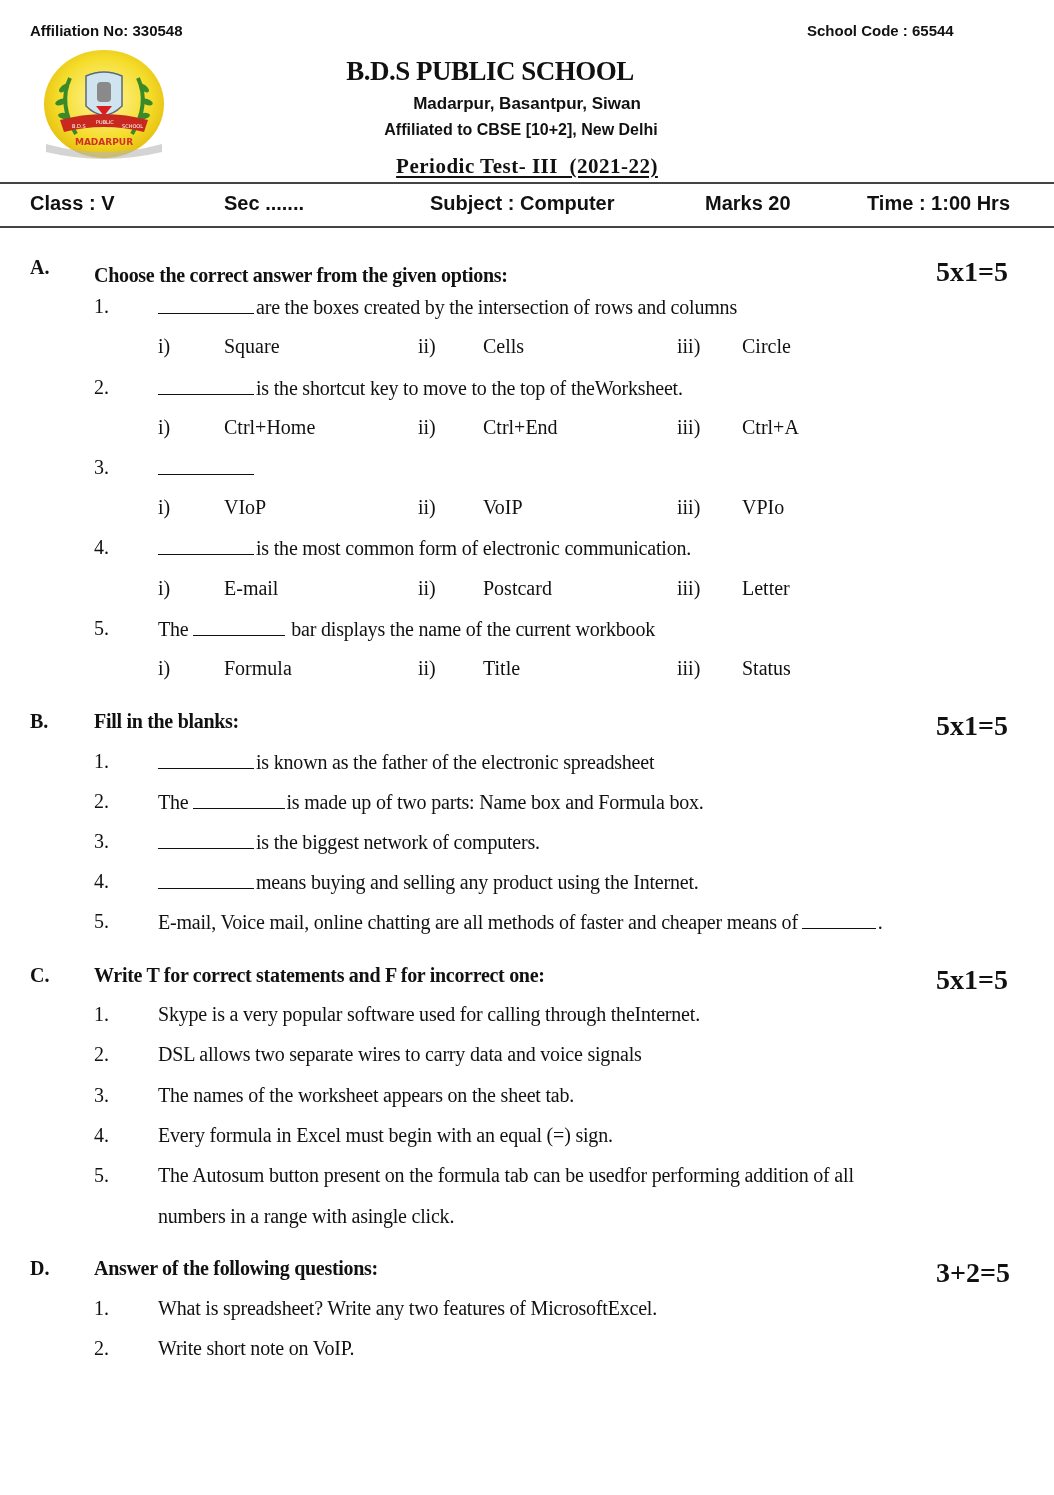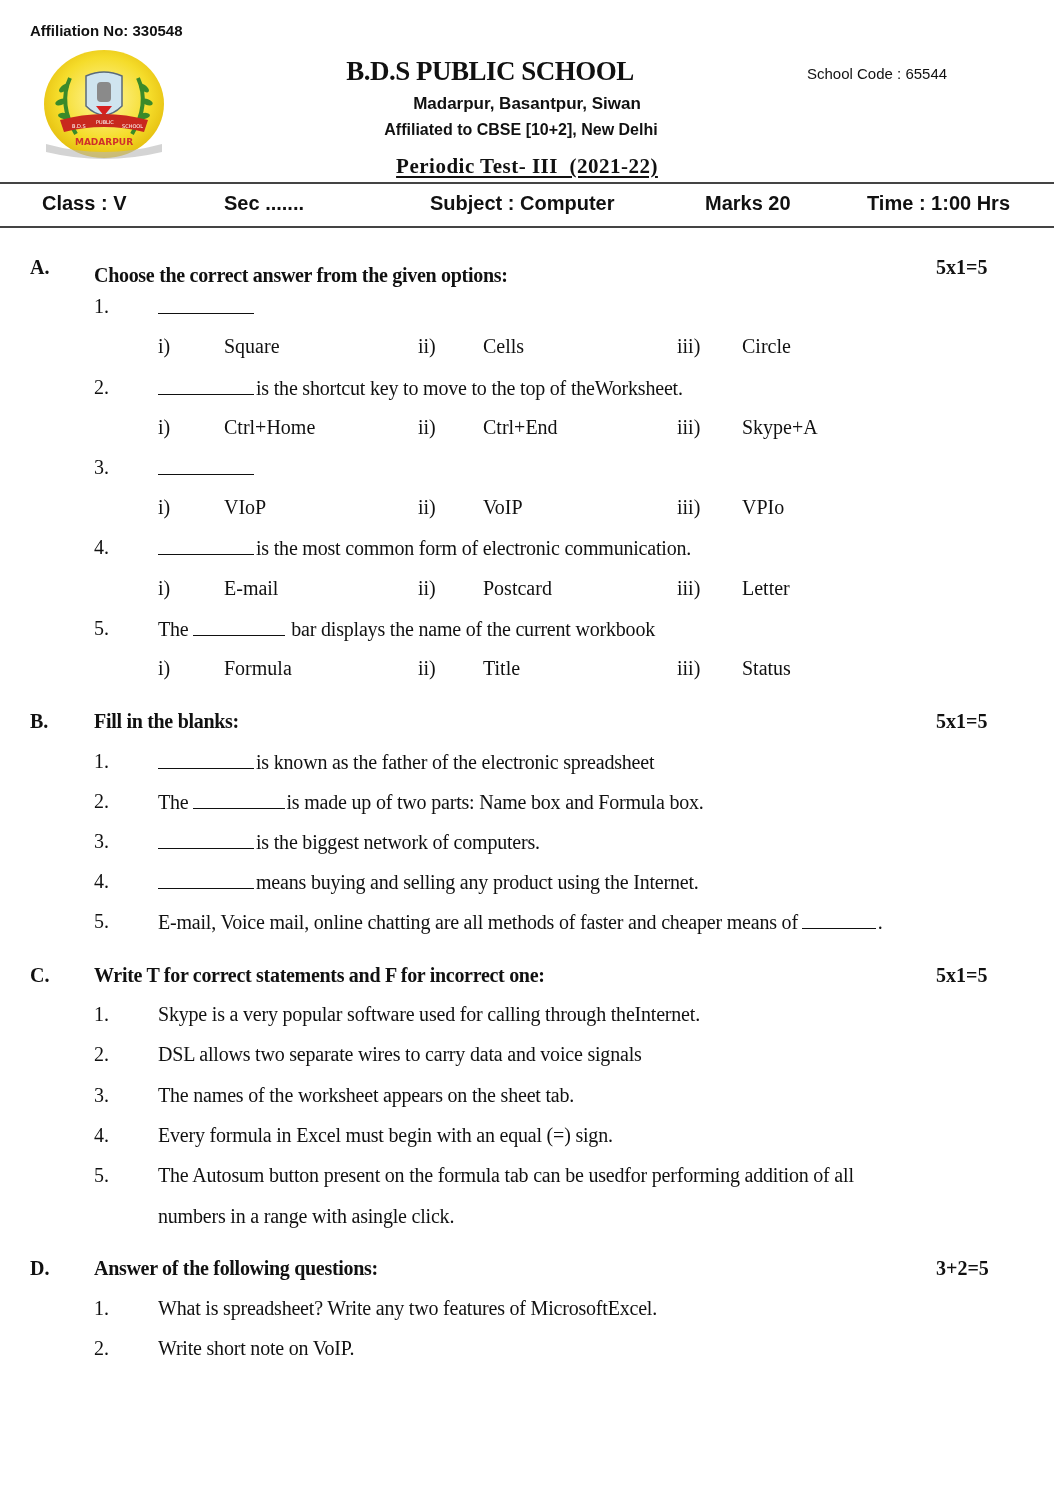--- a/index.html
+++ b/index.html
@@ -1,39 +1,39 @@
 <!DOCTYPE html>
 <html><head>
 <meta charset="utf-8">
 <style>
   html, body { margin: 0; padding: 0; background: #ffffff; }
   body { width: 1054px; height: 1495px; position: relative; overflow: hidden; color: #111; }
   .sans { font-family: "Liberation Sans", sans-serif; }
   .serif { font-family: "Liberation Serif", serif; }
 
   .top-left { position: absolute; left: 30px; top: 22px; font-size: 15px; font-weight: bold; }
-  .top-right { position: absolute; left: 807px; top: 22px; font-size: 15px; font-weight: normal; margin-top: 43px; }
+  .top-right { position: absolute; left: 807px; top: 22px; font-size: 15px; font-weight: bold; }
 
   .logo { position: absolute; left: 42px; top: 48px; width: 124px; height: 112px; }
 
   .school-name { position: absolute; left: 0; width: 980px; top: 56px; text-align: center; font-size: 27px; font-weight: bold; letter-spacing: -0.5px; padding-left: 0px; }
   .school-name span { display: inline-block; margin-left: 0; }
   .addr { position: absolute; left: 0; width: 1054px; top: 94px; text-align: center; font-size: 17px; font-weight: bold; }
   .affil { position: absolute; left: 0; width: 1042px; top: 121px; text-align: center; font-size: 16px; font-weight: bold; }
   .test-title { position: absolute; left: 0; width: 1054px; top: 154px; text-align: center; font-size: 21px; font-weight: bold; letter-spacing: 0.5px; }
   .test-title span { text-decoration: underline; text-underline-offset: 3px; }
 
   .hr-top { position: absolute; left: 0; top: 182px; width: 1054px; height: 2px; background: #444; }
   .hr-bot { position: absolute; left: 0; top: 226px; width: 1054px; height: 2px; background: #444; }
 
   .info { position: absolute; top: 192px; font-size: 20px; font-weight: bold; }
 
   .sec-letter { position: absolute; left: 30px; font-size: 20px; font-weight: bold; }
   .sec-title { position: absolute; left: 94px; font-size: 20px; font-weight: bold; letter-spacing: -0.3px; }
-  .sec-marks { position: absolute; left: 936px; font-size: 20px; font-weight: bold; }
+  .sec-marks { position: absolute; left: 936px; font-size: 28px; font-weight: bold; }
 
   .qnum { position: absolute; left: 94px; font-size: 20px; }
   .qtext { position: absolute; left: 158px; font-size: 20px; white-space: nowrap; letter-spacing: -0.2px; }
   .blank { display: inline-block; width: 96px; border-bottom: 1.5px solid #111; height: 18px; vertical-align: baseline; margin-right: 2px; }
   .blank.sm { width: 76px; margin-left: 4px; }
 
   .opt-num { position: absolute; font-size: 20px; }
   .opt-text { position: absolute; font-size: 20px; }
 </style>
 </head>
@@ -76,49 +76,49 @@
     <text x="62" y="97" font-size="9" fill="#d0302a" text-anchor="middle" font-weight="bold" font-family="DejaVu Sans, sans-serif">MADARPUR</text>
   </svg>
 </div>
 
 <div class="school-name serif"><span>B.D.S PUBLIC SCHOOL</span></div>
 <div class="addr sans">Madarpur, Basantpur, Siwan</div>
 <div class="affil sans">Affiliated to CBSE [10+2], New Delhi</div>
 <div class="test-title serif"><span style="white-space:pre;">Periodic Test- III  (2021-22)</span></div>
 
 <div class="hr-top"></div>
-<div class="info sans" style="left:42px;">Class : V</div>
+<div class="info sans" style="left:30px;">Class : V</div>
 <div class="info sans" style="left:224px;">Sec .......</div>
 <div class="info sans" style="left:430px;">Subject : Computer</div>
 <div class="info sans" style="left:705px;">Marks 20</div>
 <div class="info sans" style="left:867px;">Time : 1:00 Hrs</div>
 <div class="hr-bot"></div>
 
 <div>
   <div class="sec-letter serif" style="top:256px;">A.</div>
   <div class="sec-title serif" style="top:264px;">Choose the correct answer from the given options:</div>
   <div class="sec-marks serif" style="top:256px;">5x1=5</div>
 
   <div class="qnum serif" style="top:295px;">1.</div>
-  <div class="qtext serif" style="top:295px;"><span class="blank"></span></div>
+  <div class="qtext serif" style="top:295px;"><span class="blank"></span><span>are the boxes created by the intersection of rows and columns</span></div>
   <div class="opt-num serif" style="left:158px;top:335px;">i)</div>
   <div class="opt-text serif" style="left:224px;top:335px;">Square</div>
   <div class="opt-num serif" style="left:418px;top:335px;">ii)</div>
   <div class="opt-text serif" style="left:483px;top:335px;">Cells</div>
   <div class="opt-num serif" style="left:677px;top:335px;">iii)</div>
   <div class="opt-text serif" style="left:742px;top:335px;">Circle</div>
 
   <div class="qnum serif" style="top:376px;">2.</div>
   <div class="qtext serif" style="top:376px;"><span class="blank"></span><span>is the shortcut key to move to the top of theWorksheet.</span></div>
   <div class="opt-num serif" style="left:158px;top:416px;">i)</div>
   <div class="opt-text serif" style="left:224px;top:416px;">Ctrl+Home</div>
   <div class="opt-num serif" style="left:418px;top:416px;">ii)</div>
   <div class="opt-text serif" style="left:483px;top:416px;">Ctrl+End</div>
   <div class="opt-num serif" style="left:677px;top:416px;">iii)</div>
-  <div class="opt-text serif" style="left:742px;top:416px;">Skype+A</div>
+  <div class="opt-text serif" style="left:742px;top:416px;">Ctrl+A</div>
 
   <div class="qnum serif" style="top:456px;">3.</div>
   <div class="qtext serif" style="top:456px;"><span class="blank"></span></div>
   <div class="opt-num serif" style="left:158px;top:496px;">i)</div>
   <div class="opt-text serif" style="left:224px;top:496px;">VIoP</div>
   <div class="opt-num serif" style="left:418px;top:496px;">ii)</div>
   <div class="opt-text serif" style="left:483px;top:496px;">VoIP</div>
   <div class="opt-num serif" style="left:677px;top:496px;">iii)</div>
   <div class="opt-text serif" style="left:742px;top:496px;">VPIo</div>
 

